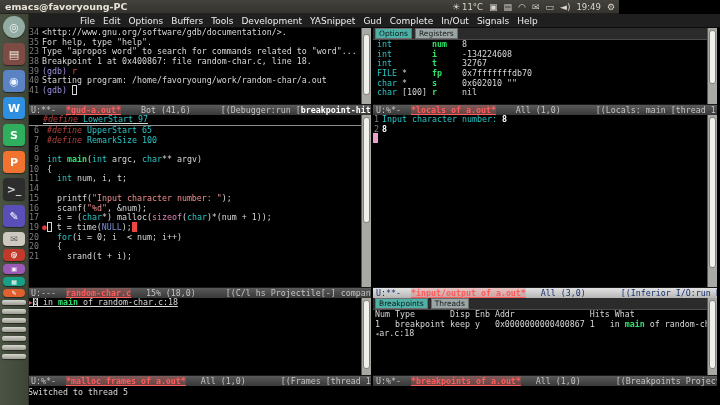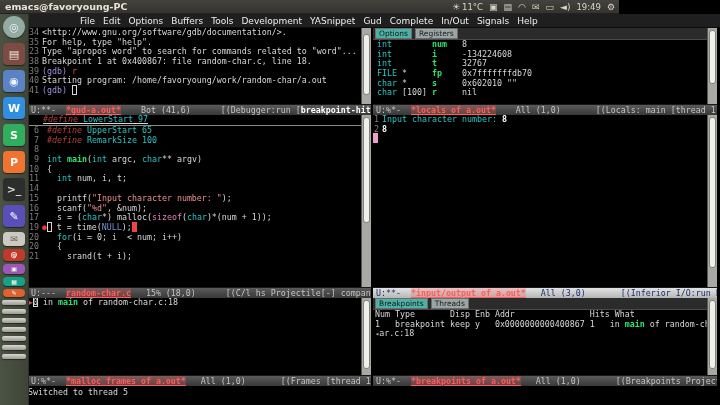--- a/index.html
+++ b/index.html
@@ -209,21 +209,21 @@
         <div class="line"><span class="ln">2</span><span class="c-b">8</span></div>
         <div class="line"><span class="c-cp"> </span></div>
       </div>
     <div class="sb" style="left:679px;top:101px;height:172px;">
         <div class="thumb" style="top:1%;height:88%;"></div>
       </div>
     <div class="ml active" style="left:345px;top:273px;width:344px;">
         <div class="line"><span class="c-mlp">U:**-  </span><span class="c-mlbuf">*input/output of a.out*</span><span class="c-mlp">   All (3,0)       [(Inferior I/O:run Projectile[-] co</span></div>
       </div>
 
-    <div class="pane" style="left:0;top:284px;width:333px;height:75px;">
+    <div class="pane" style="left:0;top:284px;width:333px;height:75px;text-decoration:underline;">
         <div class="line"><span class="c-fr">▶</span><span class="c-ch">0</span><span class="c-d"> in </span><span class="c-g">main</span><span class="c-d"> of random-char.c:18</span></div>
       </div>
     <div class="sb" style="left:333px;top:284px;height:77px;">
         <div class="thumb" style="top:2%;height:90%;"></div>
       </div>
     <div class="ml" style="left:0;top:361px;width:343px;">
         <div class="line"><span class="c-mlp">U:%*-  </span><span class="c-mlbuf">*malloc frames of a.out*</span><span class="c-mlp">   All (1,0)       [(Frames [thread 1] Projectile[-] company Anzu</span></div>
       </div>
 
     <div class="pane" style="left:345px;top:284px;width:334px;height:57px;">

